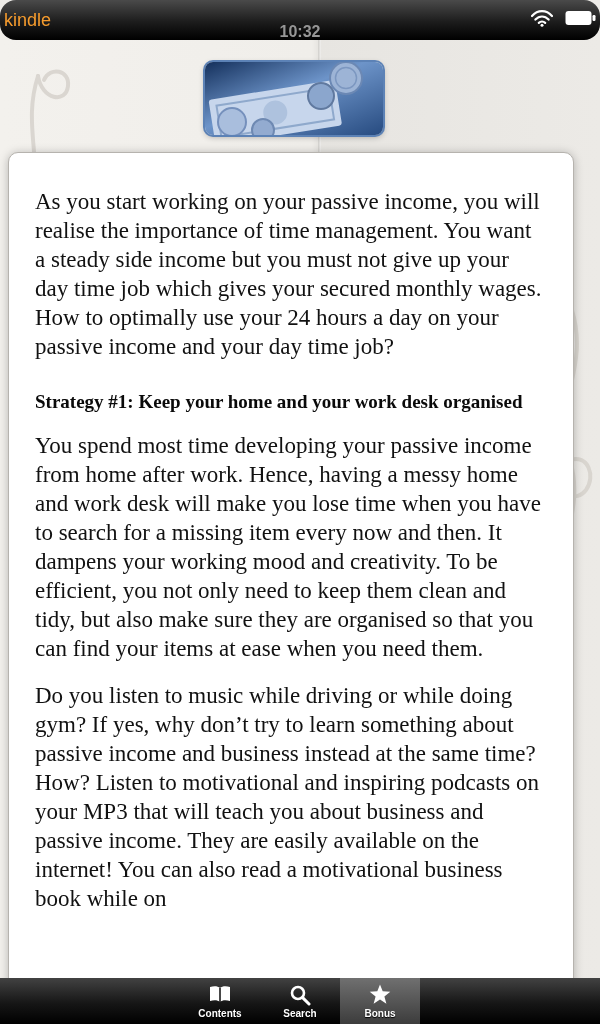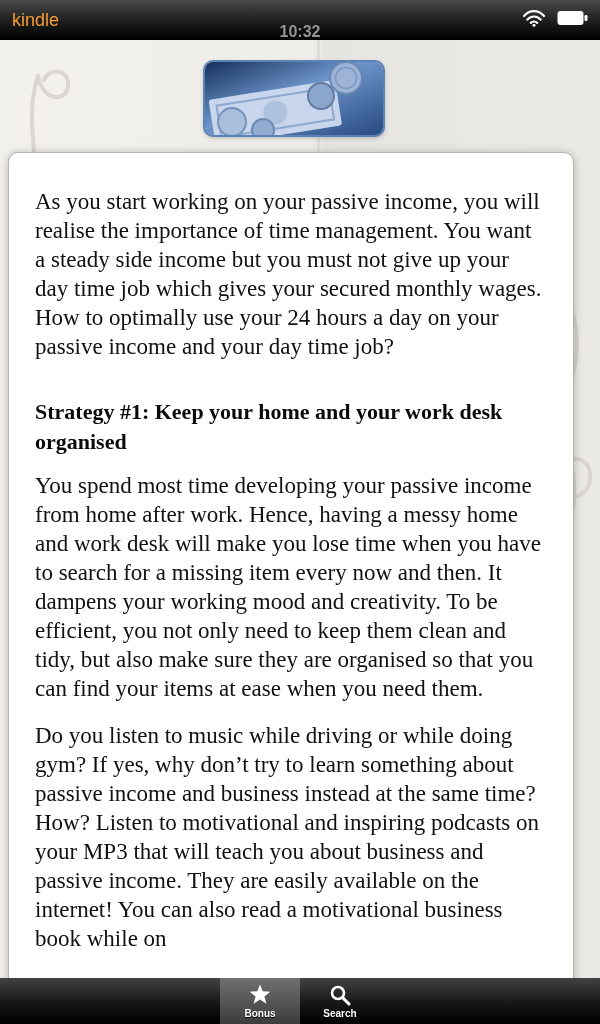--- a/index.html
+++ b/index.html
@@ -3,21 +3,21 @@
 <meta charset="utf-8">
 <style>
   html,body{margin:0;padding:0;}
   body{width:600px;height:1024px;overflow:hidden;background:#000;}
   .screen{position:relative;width:600px;height:1024px;overflow:hidden;
           background:#edebe7;font-family:"Liberation Serif",serif;}
 
   
   .status-bar{position:absolute;top:0;left:0;right:0;height:40px;z-index:10;
     background:linear-gradient(#4a4a4a,#1c1c1c 55%,#000);
-    display:flex;align-items:center;padding:0 12px;box-sizing:border-box;}
+    display:flex;align-items:center;padding:0 4px;box-sizing:border-box;border-radius:16px;}
   .brand{color:#f59b2d;font-family:"Liberation Sans",sans-serif;font-size:18px;z-index:2;}
   .sb-time{position:absolute;left:0;right:0;text-align:center;color:#969696;
     font-family:"Liberation Sans",sans-serif;font-size:16px;font-weight:bold;margin-top:24px;}
   .sb-icons{margin-left:auto;display:flex;align-items:center;gap:12px;z-index:2;}
 
   
   .wallpaper{position:absolute;inset:40px 0 0 0;
     background:linear-gradient(to right,#f3f1ed 0%,#f0eeea 52%,#e7e5e1 53%,#eceae6 100%);}
   .seam{position:absolute;top:0;left:318px;width:3px;height:114px;
     background:linear-gradient(to right,rgba(0,0,0,.10),rgba(255,255,255,.45));}
@@ -32,21 +32,21 @@
     border-radius:8px;overflow:hidden;box-shadow:0 0 0 2px #5c82b6,0 2px 6px rgba(0,0,0,.3);}
 
   
   .card{position:absolute;top:152px;left:8px;width:566px;height:900px;
     background:#fff;border:1px solid #b6b3ae;border-radius:10px;
     box-shadow:0 1px 10px rgba(0,0,0,.25);
     padding:34px 26px 0 26px;box-sizing:border-box;overflow:hidden;}
   .page-title{font-size:24px;font-weight:bold;color:#090909;text-align:center;
     line-height:32px;max-width:450px;margin:6px auto 62px auto;}
   .card p{font-size:23px;line-height:29px;color:#111;margin:0 0 18px 0;}
-  .card h2{font-size:22px;line-height:30px;color:#0a0a0a;margin:36px 0 14px 0;}
+  .card h2{font-size:19px;line-height:30px;color:#0a0a0a;margin:26px 0 14px 0;}
 
   
   .tab-bar{position:absolute;bottom:0;left:0;right:0;height:46px;z-index:20;
     background:linear-gradient(#424242,#161616 55%,#000);
     display:flex;justify-content:center;align-items:stretch;}
   .tab{width:80px;display:flex;flex-direction:column;align-items:center;
     justify-content:center;gap:2px;cursor:pointer;}
   .tab.selected{background:linear-gradient(#707070,#3c3c3c);}
   .tab-label{color:#fff;font-family:"Liberation Sans",sans-serif;font-size:10px;
     font-weight:bold;text-shadow:0 1px 1px #000;}
@@ -128,32 +128,41 @@
   </div>
 
   <div class="card">
     <p>As you start working on your passive income, you will realise the importance of time management. You want a steady side income but you must not give up your day time job which gives your secured monthly wages. How to optimally use your 24 hours a day on your passive income and your day time job?</p>
     <h2>Strategy #1: Keep your home and your work desk organised</h2>
     <p>You spend most time developing your passive income from home after work. Hence, having a messy home and work desk will make you lose time when you have to search for a missing item every now and then. It dampens your working mood and creativity. To be efficient, you not only need to keep them clean and tidy, but also make sure they are organised so that you can find your items at ease when you need them.</p>
     <p>Do you listen to music while driving or while doing gym? If yes, why don’t try to learn something about passive income and business instead at the same time? How? Listen to motivational and inspiring podcasts on your MP3 that will teach you about business and passive income. They are easily available on the internet! You can also read a motivational business book while on</p>
   </div>
 
   <div class="tab-bar">
-    <div class="tab selected">
+    <div class="tab">
       <span class="tab-icon">
-        <svg width="22" height="21" viewBox="0 0 22 21">
-          <path d="M11,0.5 L13.7,7.3 L21.3,7.7 L15.4,12.4 L17.4,19.7 L11,15.6 L4.6,19.7 L6.6,12.4 L0.7,7.7 L8.3,7.3 Z" fill="#fff"></path>
+        <svg width="24" height="20" viewBox="0 0 24 20">
+          <path d="M2,2 C6,0.5 10,1 12,3 C14,1 18,0.5 22,2 L22,16 C18,14.5 14,15 12,17 C10,15 6,14.5 2,16 Z" fill="#fff"></path>
+          <line x1="12" y1="3" x2="12" y2="17" stroke="#1a1a1a" stroke-width="1.6"></line>
         </svg>
       </span>
-      <span class="tab-label">Bonus</span>
+      <span class="tab-label">Contents</span>
     </div>
     <div class="tab">
       <span class="tab-icon">
         <svg width="22" height="22" viewBox="0 0 22 22">
           <circle cx="9" cy="9" r="6" fill="none" stroke="#fff" stroke-width="2.6"></circle>
           <line x1="13.6" y1="13.6" x2="20" y2="20" stroke="#fff" stroke-width="3" stroke-linecap="round"></line>
         </svg>
       </span>
       <span class="tab-label">Search</span>
     </div>
+    <div class="tab selected">
+      <span class="tab-icon">
+        <svg width="22" height="21" viewBox="0 0 22 21">
+          <path d="M11,0.5 L13.7,7.3 L21.3,7.7 L15.4,12.4 L17.4,19.7 L11,15.6 L4.6,19.7 L6.6,12.4 L0.7,7.7 L8.3,7.3 Z" fill="#fff"></path>
+        </svg>
+      </span>
+      <span class="tab-label">Bonus</span>
+    </div>
   </div>
 
 </div>
 
 </body></html>

